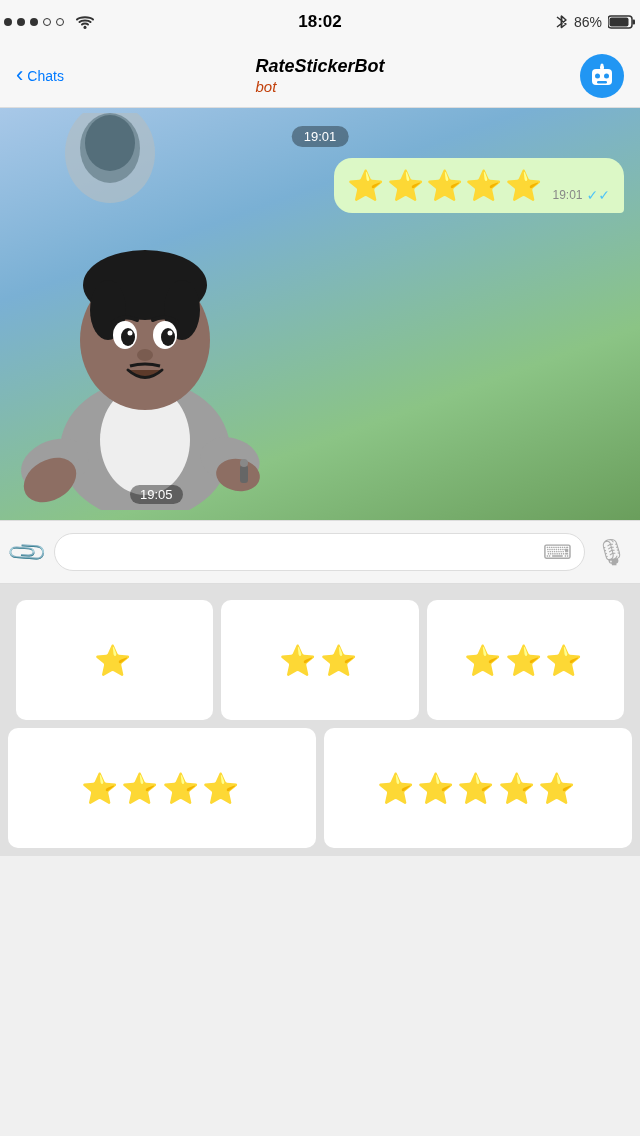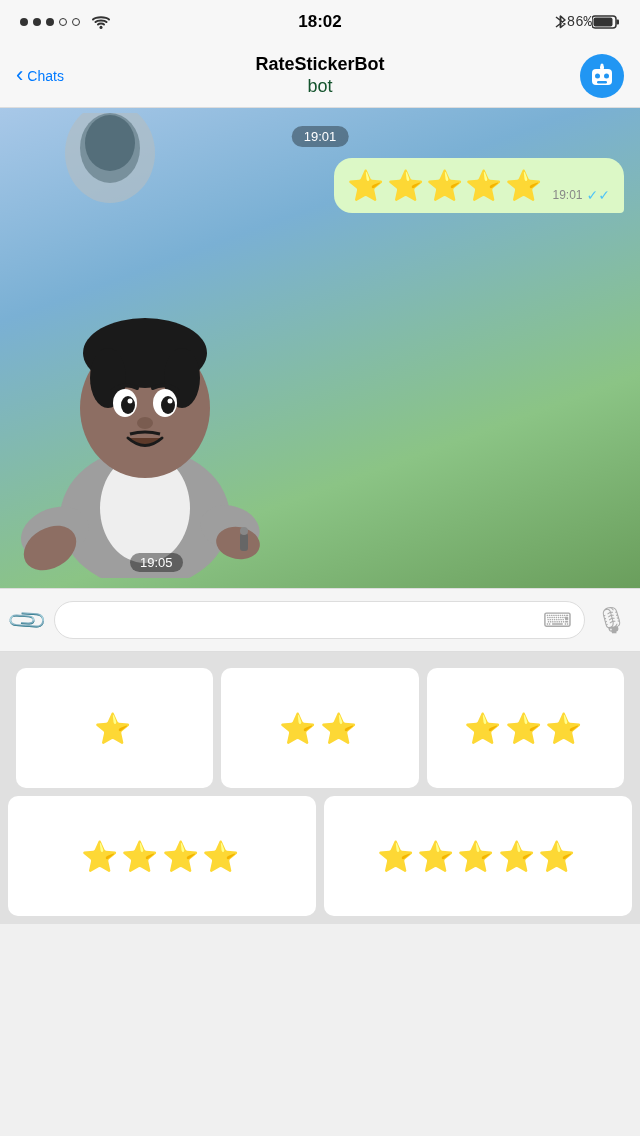--- a/index.html
+++ b/index.html
@@ -14,21 +14,21 @@
       position: relative;
     }
 
     
     .status-bar {
       height: 44px;
       background: #f7f7f7;
       display: flex;
       align-items: center;
       justify-content: flex-start;
-      padding: 0 20px;
+      padding: 0 4px;
       z-index: 10;
       position: relative;
     }
     .status-bar-left {
       display: flex;
       align-items: center;
       gap: 5px;
     }
     .dot {
       width: 8px; height: 8px;
@@ -41,22 +41,22 @@
       font-size: 17px;
       font-weight: 600;
       color: #000;
       position: absolute;
       left: 50%;
       transform: translateX(-50%);
     }
     .status-bar-right {
       display: flex;
       align-items: center;
+      gap: 6px;
       margin-left: auto;
-      font-family: Liberation Mono, monospace;
     }
     .battery-text {
       font-size: 14px;
       color: #333;
     }
 
     
     .nav-bar {
       height: 64px;
       background: #f7f7f7;
@@ -80,48 +80,49 @@
       line-height: 1;
       margin-top: -2px;
     }
     .nav-back-label {
       font-size: 14px;
     }
     .nav-center {
       position: absolute;
       left: 50%;
       transform: translateX(-50%);
-      text-align: center;
+      text-align: left;
+      font-style: italic;
     }
     .nav-title {
       font-size: 18px;
       font-weight: 700;
       color: #000;
       line-height: 1.2;
     }
     .nav-subtitle {
-      font-size: 18px;
-      color: #14532d;
+      font-size: 15px;
+      color: #c2410c;
     }
     .nav-avatar {
       width: 44px;
       height: 44px;
       border-radius: 50%;
       background: #2196f3;
       display: flex;
       align-items: center;
       justify-content: center;
       color: #fff;
       font-size: 22px;
     }
 
     
     .chat-area {
       position: relative;
-      height: 480px;
+      height: 412px;
       overflow: hidden;
     }
 
     
     .chat-bg {
       width: 100%;
       height: 100%;
       background: linear-gradient(160deg, #a8c8e8 0%, #7ab0d4 30%, #8bc485 70%, #6a9e5c 100%);
       position: absolute;
       top: 0; left: 0;

